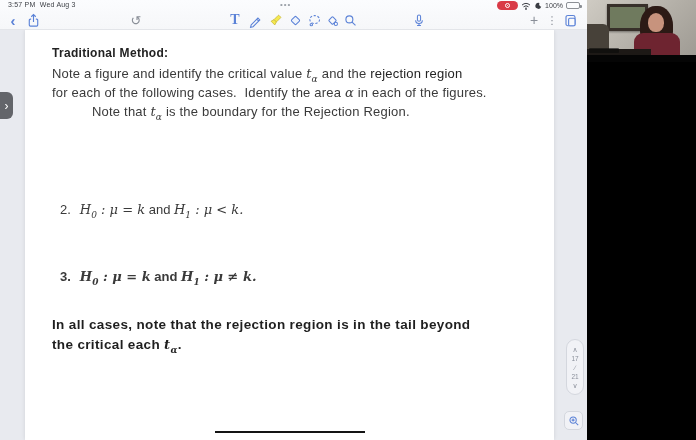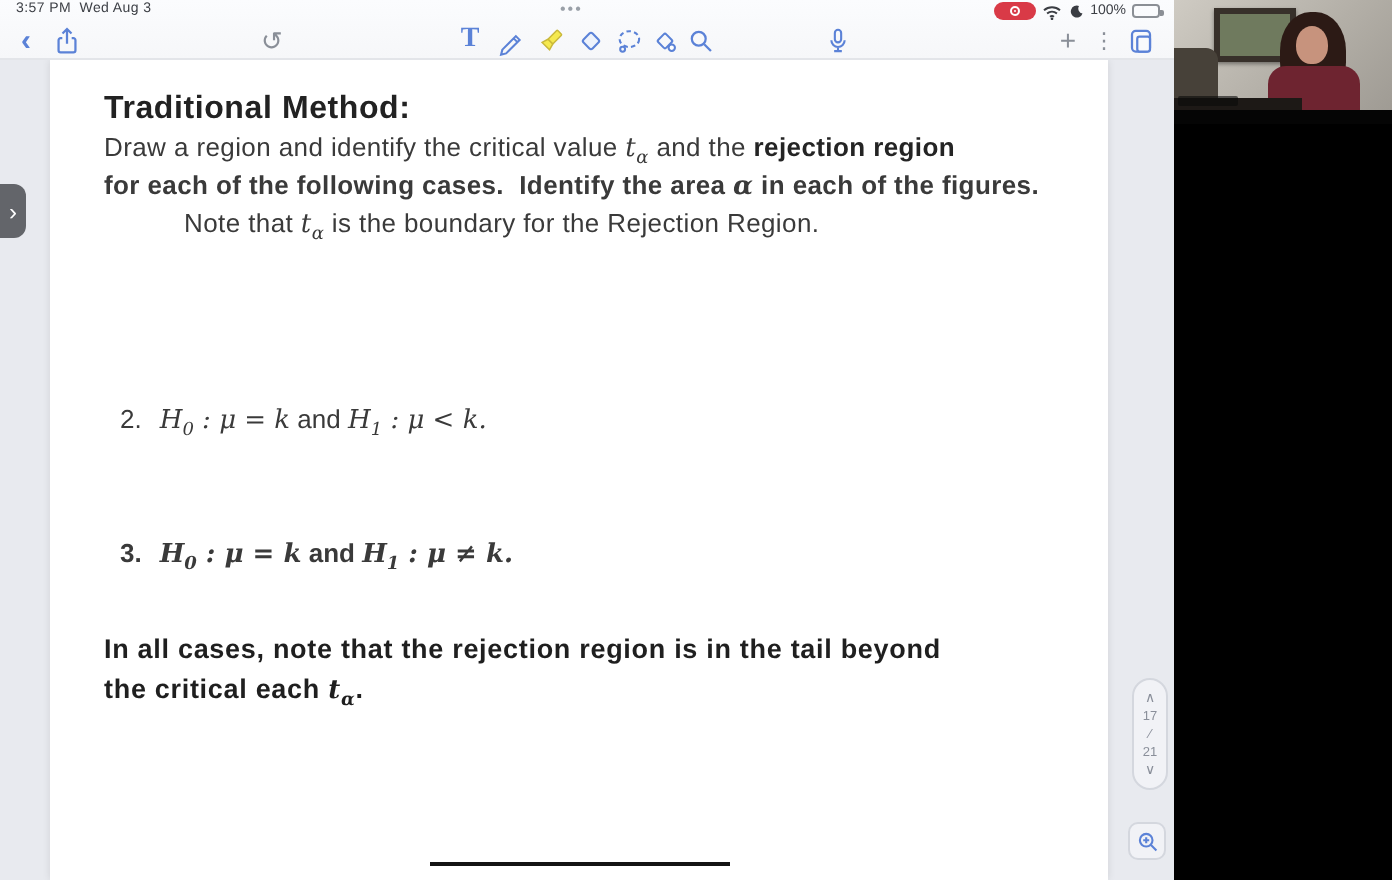--- a/index.html
+++ b/index.html
@@ -46,24 +46,24 @@
   .more { right:30px; width:10px; font-size:11px; }
   .pages { right:8px; width:18px; }
 
   
   .canvas { position:absolute; left:0; top:30px; width:587px; height:410px; background:#e8eaef; z-index:1; }
   .page {
     position:absolute; left:25px; top:0; width:529px; height:410px; background:#fff;
     box-shadow:0 0 4px rgba(0,0,0,.10);
   }
   .doc { position:relative; width:100%; height:100%; color:#3a3a3a; }
-  .heading { position:absolute; left:27px; top:16px; font-size:16px; font-weight:700; color:#222; letter-spacing:.3px; }
+  .heading { position:absolute; left:27px; top:16px; font-size:12px; font-weight:700; color:#222; letter-spacing:.3px; }
   .line { position:absolute; left:27px; font-size:13px; letter-spacing:.2px; white-space:pre; }
-  .l1 { top:36px; } .l2 { top:55px;font-weight:bold; } .l3 { top:74px;margin-left:40px; }
-  .b { font-weight:700; color:#242424; }
+  .l1 { top:36px; } .l2 { top:55px; } .l3 { top:74px;margin-left:40px; }
+  .b { font-weight:400; color:#242424; }
   .mi { font-family:"DejaVu Serif", serif; font-style:italic; font-size:13px; }
   sub.mi { font-size:9px; line-height:0; }
   .item { position:absolute; left:35px; font-size:13px; white-space:pre; }
   .i1 { top:107px; } .i2 { top:172px; } .i3 { top:239px;font-weight:bold; }
   .inum { display:inline-block; margin-right:9px; color:#3a3a3a; }
   .note-line { position:absolute; left:27px; font-size:13.5px; font-weight:700; color:#1f1f1f; letter-spacing:.35px; white-space:pre; }
   .n1 { top:287px; } .n2 { top:307px; }
   .note-line .mi { font-weight:700; }
   .divider { position:absolute; left:190px; top:401px; width:150px; height:2px; background:#141414; }
 
@@ -197,21 +197,21 @@
         </svg>
     </div>
   </div>
 </div>
 
 <div class="canvas">
   <div class="page">
     <div class="doc">
       <div class="heading">Traditional Method:</div>
 
-      <div class="line l1"><span>Draw a region and identify the critical value </span><span class="mi">t</span><sub class="mi">α</sub><span> and the </span><span class="b">rejection region</span></div>
+      <div class="line l1"><span>Note a figure and identify the critical value </span><span class="mi">t</span><sub class="mi">α</sub><span> and the </span><span class="b">rejection region</span></div>
       <div class="line l2"><span>for each of the following cases.  Identify the area </span><span class="mi">α</span><span> in each of the figures.</span></div>
       <div class="line l3"><span>Note that </span><span class="mi">t</span><sub class="mi">α</sub><span> is the boundary for the Rejection Region.</span></div>
 
       <div class="item i2"><span class="inum">2.</span><span class="mi">H</span><sub class="mi">0</sub><span class="mi"> : μ = k</span><span> and </span><span class="mi">H</span><sub class="mi">1</sub><span class="mi"> : μ &lt; k.</span></div>
       <div class="item i3"><span class="inum">3.</span><span class="mi">H</span><sub class="mi">0</sub><span class="mi"> : μ = k</span><span> and </span><span class="mi">H</span><sub class="mi">1</sub><span class="mi"> : μ ≠ k.</span></div>
 
       <div class="note-line n1">In all cases, note that the rejection region is in the tail beyond</div>
       <div class="note-line n2"><span>the critical each </span><span class="mi">t</span><sub class="mi">α</sub><span>.</span></div>
 
       <div class="divider"></div>

